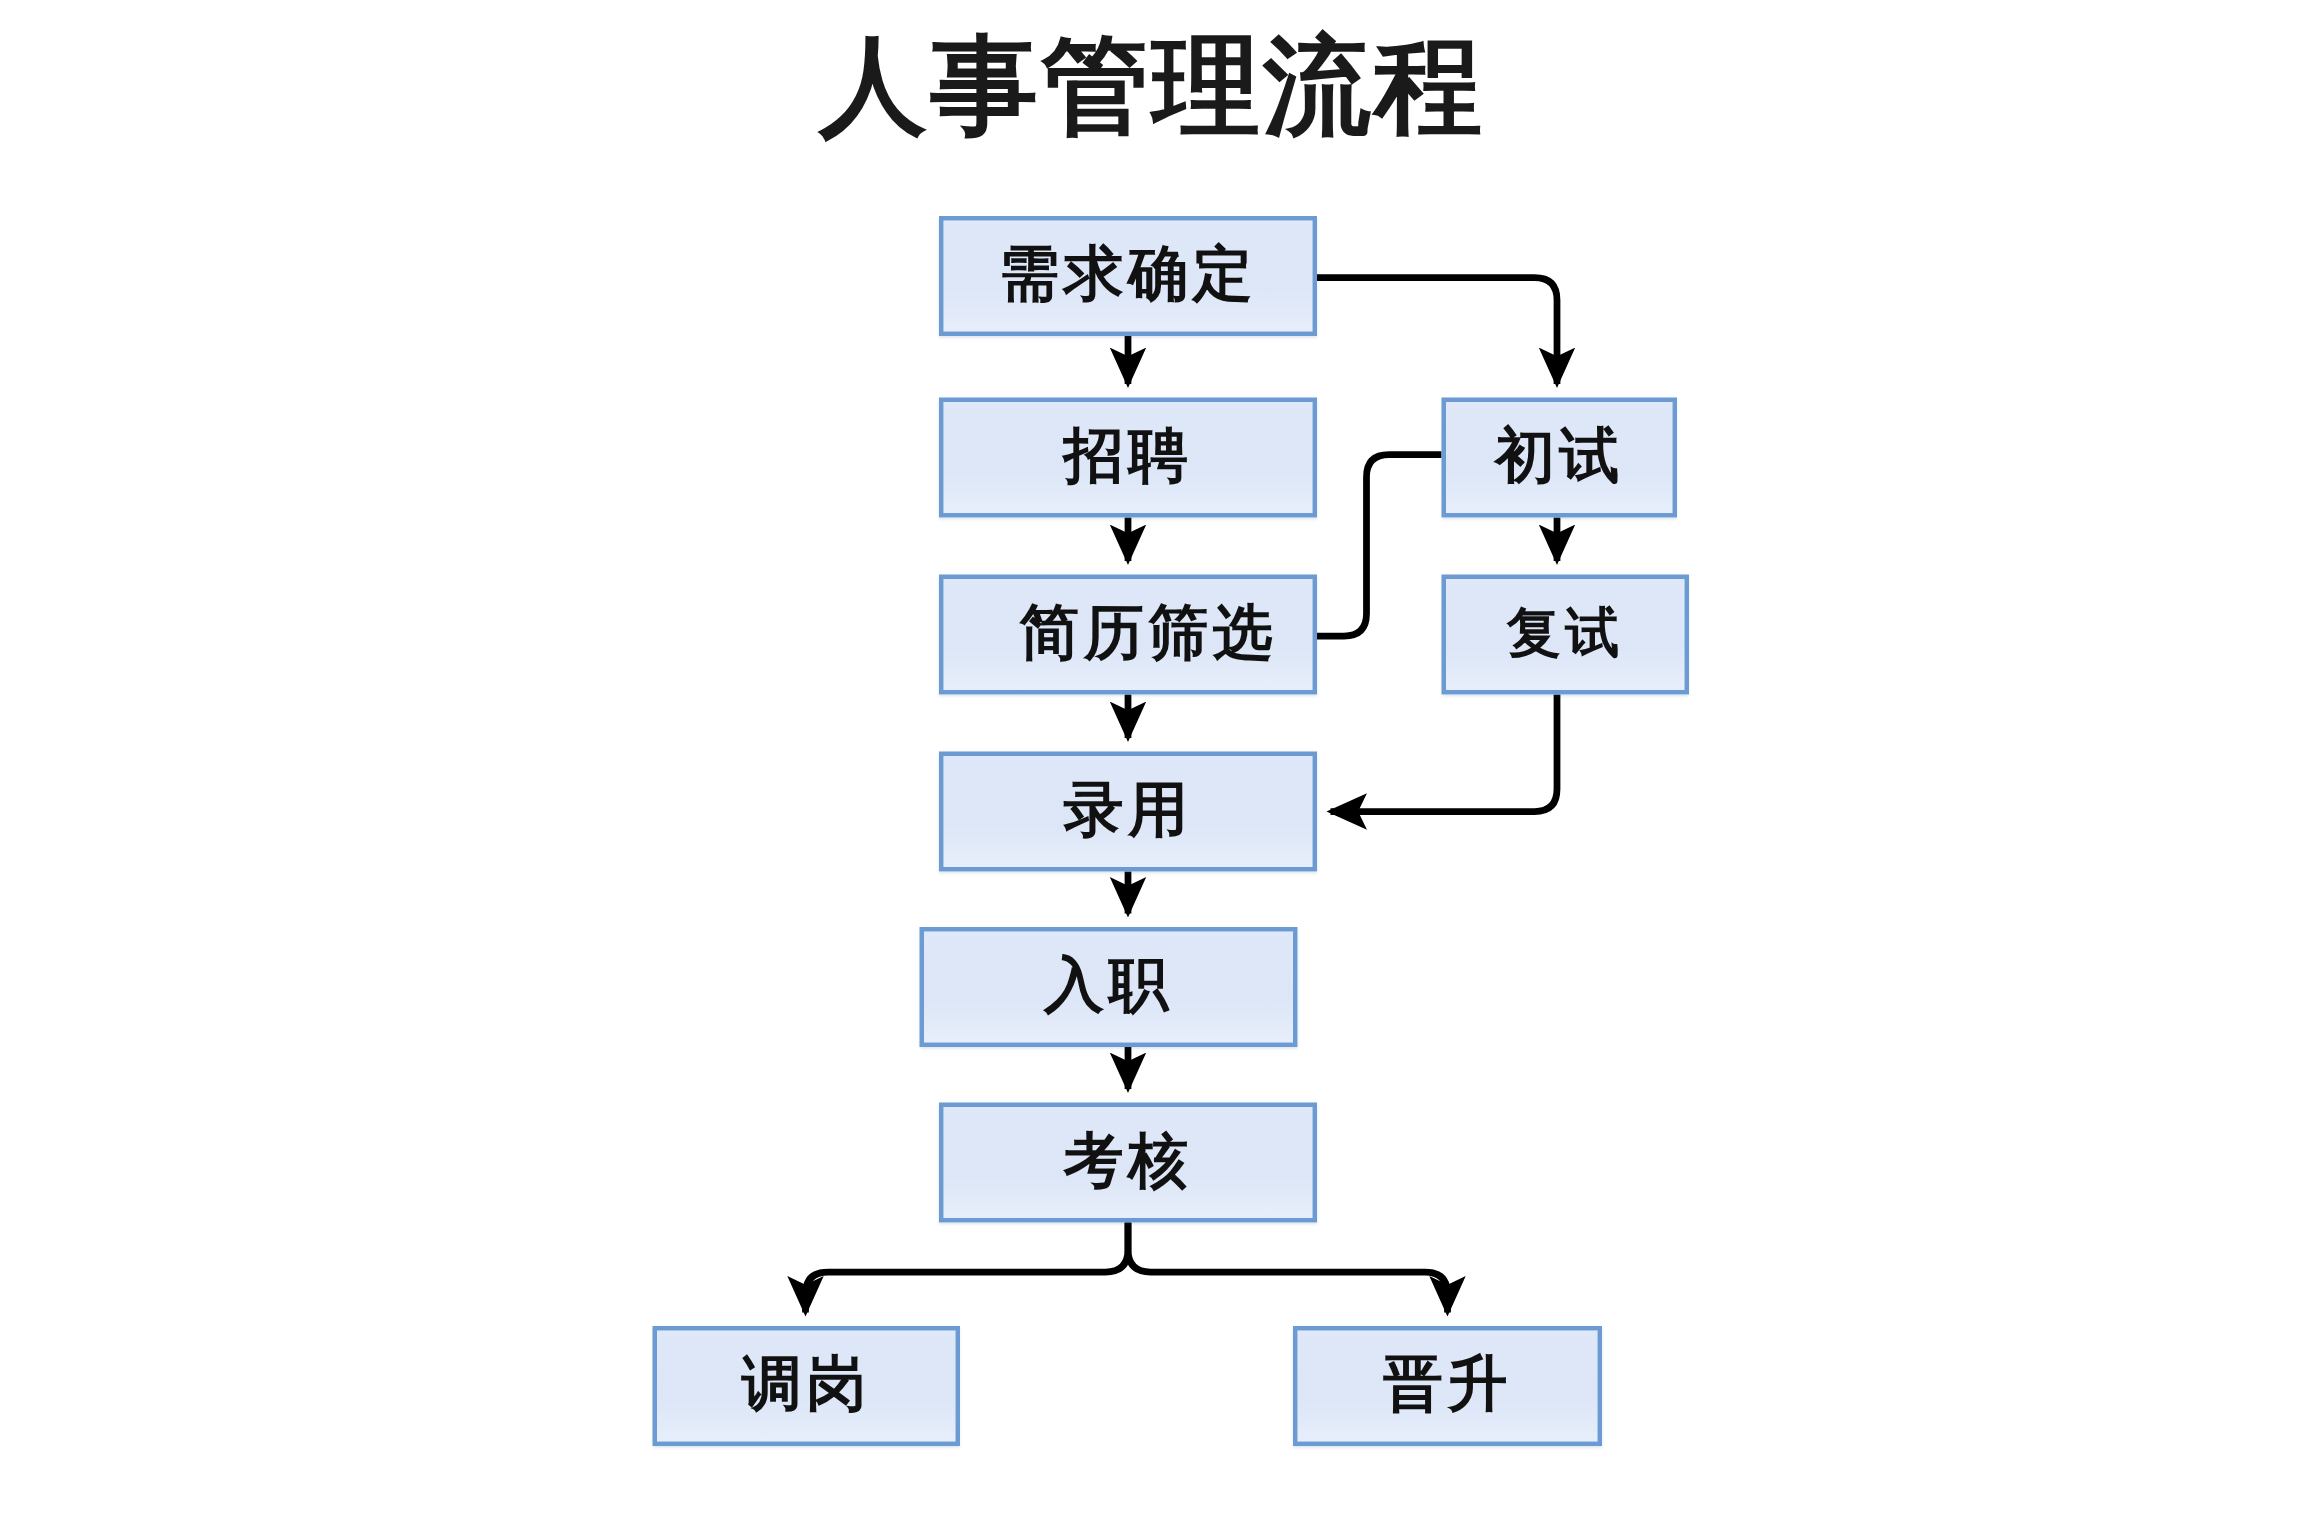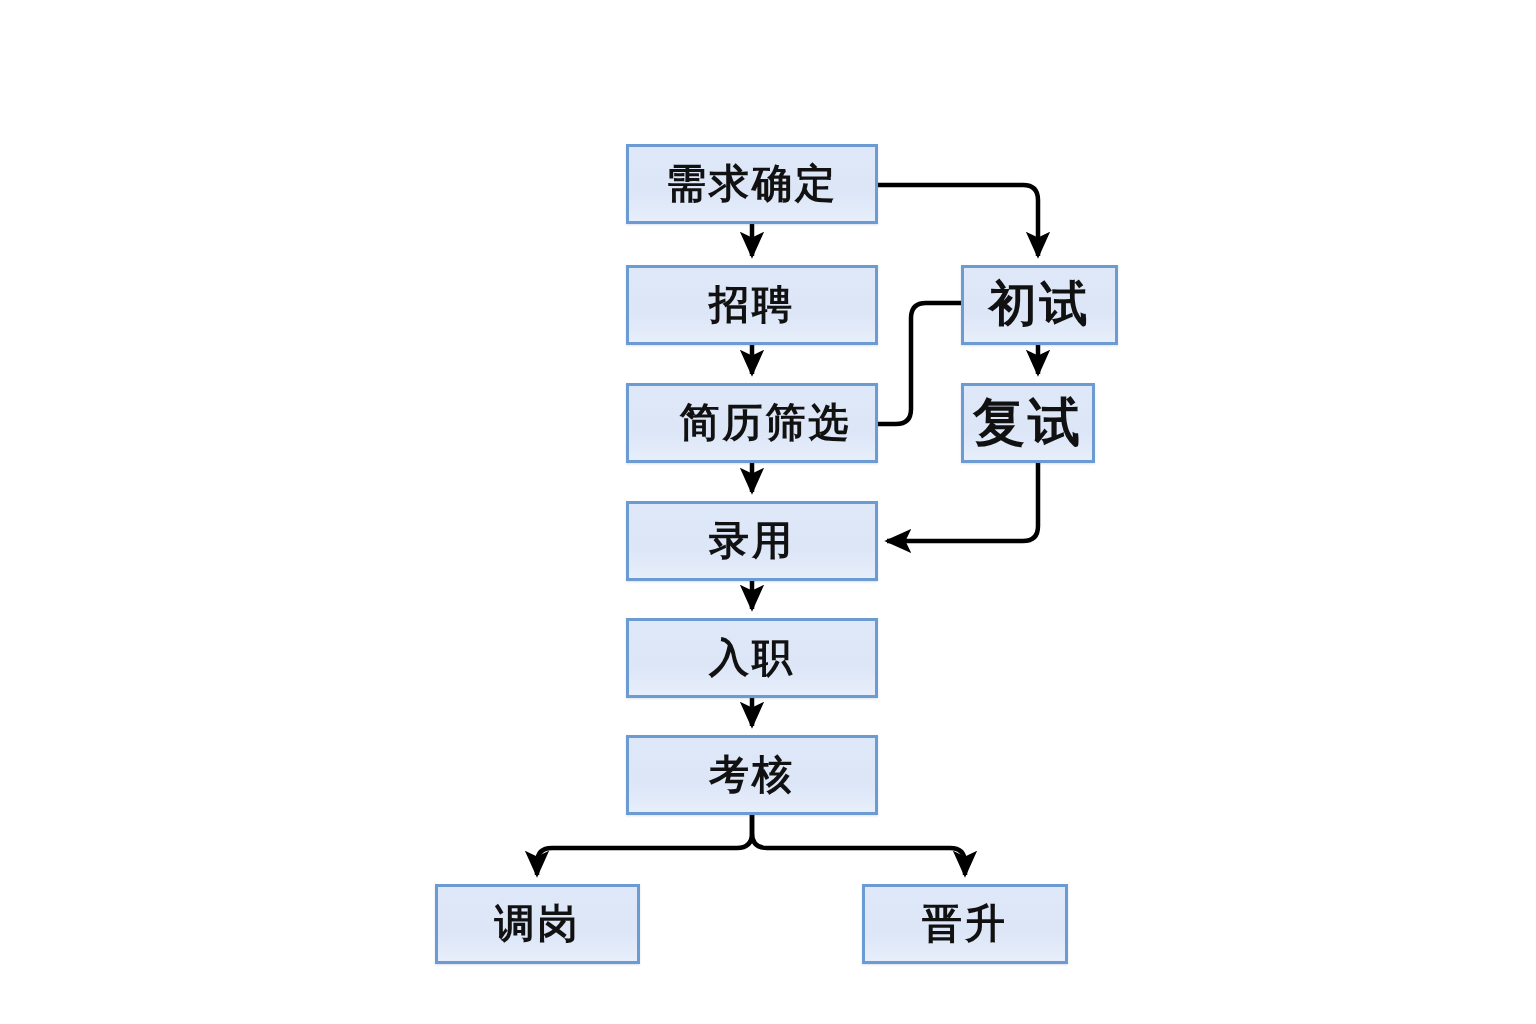--- a/index.html
+++ b/index.html
@@ -60,20 +60,21 @@
     width: 1536px;
     height: 1024px;
     pointer-events: none;
   }
 </style>
 </head>
 <body>
 
 <div id="canvas">
 
+  <div id="title">人事管理流程</div>
 
   <svg class="edges" viewBox="0 0 1536 1024" xmlns="http://www.w3.org/2000/svg">
     <defs>
       <marker id="arrowhead" markerWidth="7" markerHeight="7" refX="5.4" refY="3.1" orient="auto" markerUnits="strokeWidth">
         <path d="M0,0.4 L6,3.1 L0,5.8 L1.3,3.1 Z" fill="#000000"></path>
       </marker>
     </defs>
 
     <g stroke="#000000" stroke-width="4.5" fill="none" stroke-linecap="butt" stroke-linejoin="round">
 
@@ -106,33 +107,33 @@
   </div>
 
   <div class="node" style="left:626px; top:265px; width:252px; height:80px; font-size:40px;">
     <span>招聘</span>
   </div>
 
   <div class="node" style="left:626px; top:383px; width:252px; height:80px; font-size:40px;padding-left:27px;">
     <span>简历筛选</span>
   </div>
 
-  <div class="node" style="left:961px; top:265px; width:157px; height:80px; font-size:48px;">
+  <div class="node" style="left:961px; top:265px; width:157px; height:80px; font-size:40px;">
     <span>初试</span>
   </div>
 
-  <div class="node" style="left:961px; top:383px; width:134px; height:80px; font-size:52px;">
+  <div class="node" style="left:961px; top:383px; width:165px; height:80px; font-size:36px;">
     <span>复试</span>
   </div>
 
   <div class="node" style="left:626px; top:501px; width:252px; height:80px; font-size:40px;align-items:center;">
     <span>录用</span>
   </div>
 
-  <div class="node" style="left:626px; top:618px; width:252px; height:80px; font-size:40px;">
+  <div class="node" style="left:613px; top:618px; width:252px; height:80px; font-size:40px;">
     <span>入职</span>
   </div>
 
   <div class="node" style="left:626px; top:735px; width:252px; height:80px; font-size:40px;">
     <span>考核</span>
   </div>
 
   <div class="node" style="left:435px; top:884px; width:205px; height:80px; font-size:40px;">
     <span>调岗</span>
   </div>

